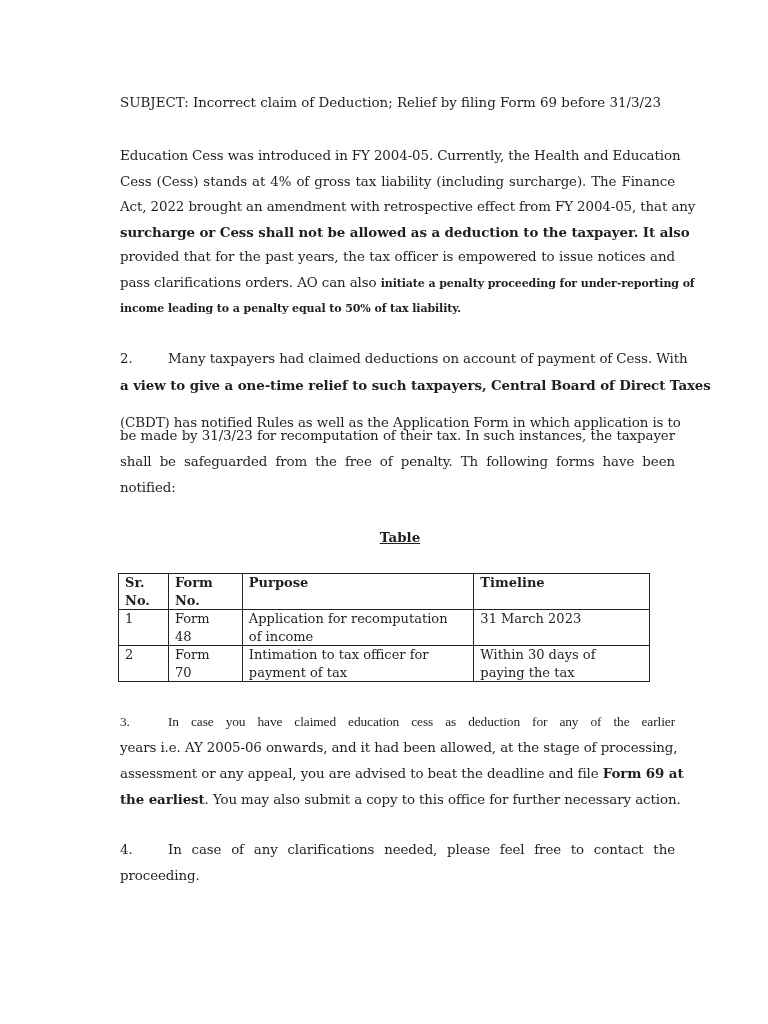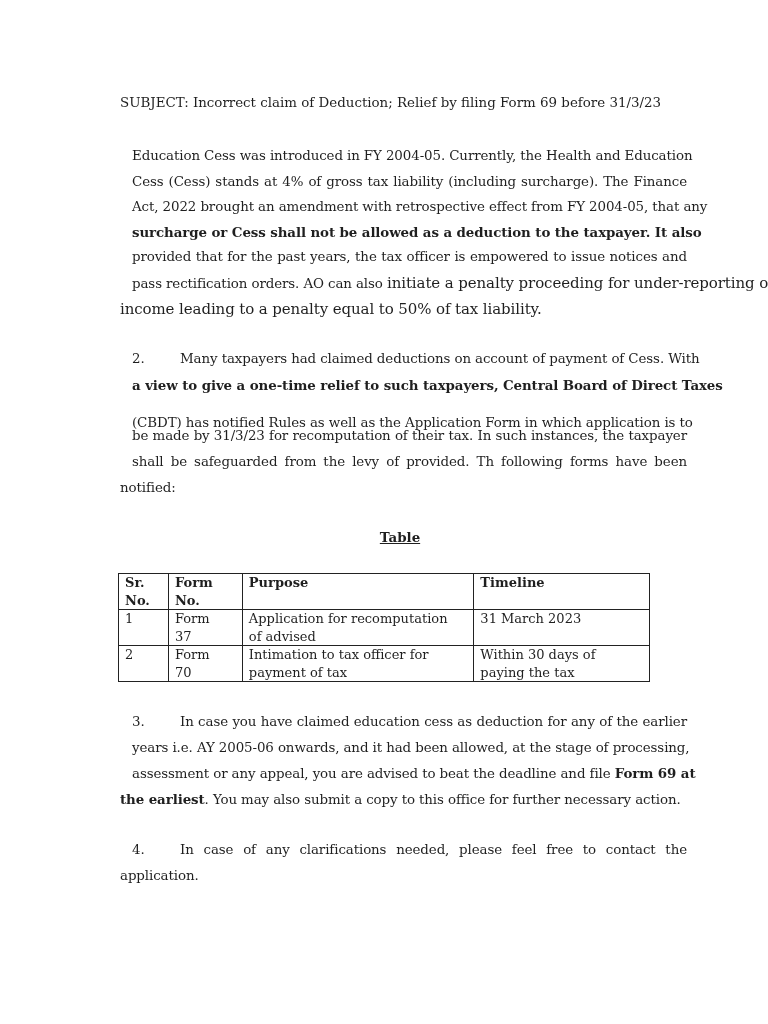--- a/index.html
+++ b/index.html
@@ -25,24 +25,24 @@
       left: 120px;
       width: 555px;
       font-size: 13.4px;
       line-height: 26px;
       white-space: nowrap;
       letter-spacing: -0.1px;
     }
     .justify {
       text-align: justify;
       text-align-last: justify;
-      margin-left: 12px;
     }
     .small {
-      font-size: 15px;
+      font-size: 11px;
+      font-weight: bold;
     }
     .subject {
       position: absolute;
       left: 120px;
       top: 92px;
       font-size: 13.4px;
       line-height: 22px;
       white-space: nowrap;
     }
     .para-num {
@@ -97,76 +97,76 @@
 
   <div class="subject">SUBJECT: Incorrect claim of Deduction; Relief by filing Form 69 before 31/3/23</div>
 
   <div>
     <div class="line justify" style="top:143px;">Education Cess was introduced in FY 2004-05. Currently, the Health and Education</div>
     <div class="line justify" style="top:169px;">Cess (Cess) stands at 4% of gross tax liability (including surcharge).  The Finance</div>
     <div class="line justify" style="top:194px;">Act, 2022 brought an amendment with retrospective effect from FY 2004-05, that any</div>
     <div class="line justify" style="top:219px;font-weight:bold;">surcharge or Cess shall not be allowed as a deduction to the taxpayer. It also</div>
     <div class="line justify" style="top:244px;">provided that for the past years, the tax officer is empowered to issue notices and</div>
     <div class="line justify" style="top:270px;">
-      <span>pass rectification orders. AO can also </span><span class="small">initiate a penalty proceeding for under-reporting of</span>
+      <span>pass clarifications orders. AO can also </span><span class="small">initiate a penalty proceeding for under-reporting of</span>
     </div>
     <div class="line small" style="top:296px;">income leading to a penalty equal to 50% of tax liability.</div>
   </div>
 
   <div>
     <div class="line justify" style="top:346px;">
       <span class="para-num">2.</span><span>Many taxpayers had claimed deductions on account of payment of Cess. With</span>
     </div>
     <div class="line justify" style="top:372px;font-weight:bold;">a view to give a one-time relief to such taxpayers, Central Board of Direct Taxes</div>
     <div class="line justify" style="top:410px;">(CBDT) has notified Rules as well as the Application Form in which application is to</div>
     <div class="line justify" style="top:423px;">be made by 31/3/23 for recomputation of their tax. In such instances, the taxpayer</div>
-    <div class="line justify" style="top:449px;">shall be safeguarded from the levy of provided. Th following forms have been</div>
+    <div class="line justify" style="top:449px;">shall be safeguarded from the free of penalty. Th following forms have been</div>
     <div class="line" style="top:475px;">notified:</div>
   </div>
 
   <div class="table-title">Table</div>
 
   <table class="forms">
     <thead>
       <tr>
         <th class="c1"><span>Sr.</span><br><span>No.</span></th>
         <th class="c2"><span>Form</span><br><span>No.</span></th>
         <th class="c3"><span>Purpose</span></th>
         <th class="c4"><span>Timeline</span></th>
       </tr>
     </thead>
     <tbody>
       <tr>
         <td>1</td>
-        <td><span>Form</span><br><span>37</span></td>
-        <td><span>Application for recomputation</span><br><span>of advised</span></td>
+        <td><span>Form</span><br><span>48</span></td>
+        <td><span>Application for recomputation</span><br><span>of income</span></td>
         <td><span>31 March 2023</span></td>
       </tr>
       <tr>
         <td>2</td>
         <td><span>Form</span><br><span>70</span></td>
         <td><span>Intimation to tax officer for</span><br><span>payment of tax</span></td>
         <td><span>Within 30 days of</span><br><span>paying the tax</span></td>
       </tr>
     </tbody>
   </table>
 
   <div>
-    <div class="line justify" style="top:709px;">
+    <div class="line justify" style="top:709px;font-family:Liberation Serif, serif;">
       <span class="para-num">3.</span><span>In case you have claimed education cess as deduction for any of the earlier</span>
     </div>
     <div class="line justify" style="top:735px;">years i.e. AY 2005-06 onwards, and it had been allowed, at the stage of processing,</div>
     <div class="line justify" style="top:760px;">
       <span>assessment or any appeal, you are advised to beat the deadline and file </span><b>Form 69 at</b>
     </div>
     <div class="line" style="top:786px;text-align:right;">
       <b>the earliest</b><span>. You may also submit a copy to this office for further necessary action.</span>
     </div>
   </div>
 
   <div>
     <div class="line justify" style="top:837px;">
       <span class="para-num">4.</span><span>In case of any clarifications needed, please feel free to contact the</span>
     </div>
-    <div class="line" style="top:863px;">application.</div>
+    <div class="line" style="top:863px;">proceeding.</div>
   </div>
 
 </div>
 
 </body></html>

